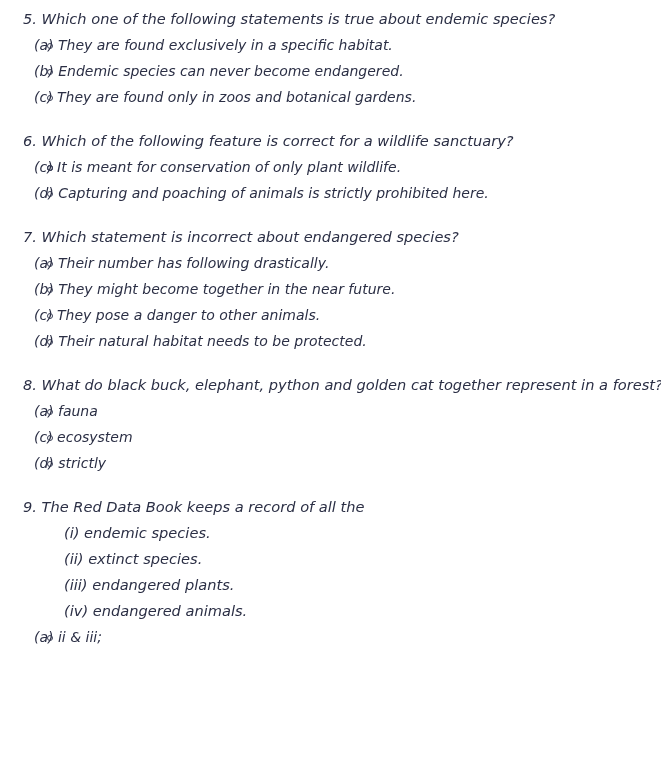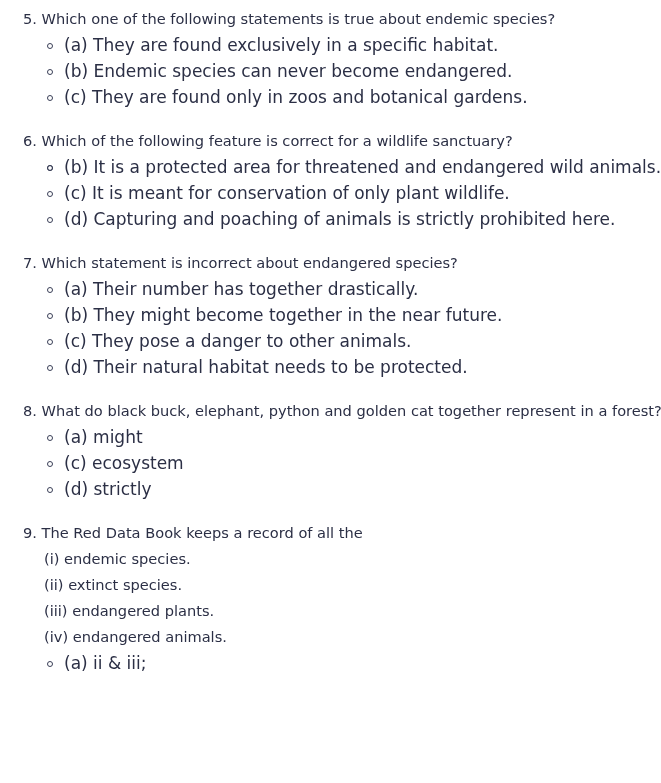--- a/index.html
+++ b/index.html
@@ -15,43 +15,44 @@
     color: #2b2f45;
     -webkit-font-smoothing: antialiased;
   }
   .page {
     width: 661px;
     height: 783px;
     overflow: hidden;
     position: relative;
     box-sizing: border-box;
     padding: 6px 0 0 0;
+    font-style: italic;
   }
   .question-block {
     margin: 0 0 18px 0;
   }
   .question-block:last-child {
     margin-bottom: 0;
   }
   .question-text {
     font-size: 14.6px;
     line-height: 26px;
     padding-left: 23px;
     white-space: nowrap;
     margin: 0;
   }
   .options {
     list-style: none;
     margin: 0;
     padding: 0;
   }
   .option {
-    font-size: 17px;
+    font-size: 14px;
     line-height: 26px;
-    padding-left: 64px;
+    padding-left: 34px;
     position: relative;
     white-space: nowrap;
     margin: 0;
   }
   .option .marker {
     position: absolute;
     left: 47px;
     top: 0;
     width: 7px;
     height: 26px;
@@ -69,21 +70,21 @@
     box-sizing: content-box;
   }
   .subitems {
     list-style: none;
     margin: 0;
     padding: 0;
   }
   .subitem {
     font-size: 14.6px;
     line-height: 26px;
-    padding-left: 44px;
+    padding-left: 64px;
     white-space: nowrap;
     margin: 0;
   }
 </style>
 </head>
 <body>
 
 <div class="page">
 
   <div class="question-block">
@@ -105,39 +106,38 @@
   </div>
 
   <div class="question-block">
     <p class="question-text">6. Which of the following feature is correct for a wildlife sanctuary?</p>
     <ul class="options">
       <li class="option">
         <span class="marker"></span>
       </li>
       <li class="option">
         <span class="marker"></span>
-        <span>(b) It is a protected area for threatened and endangered wild animals.</span>
       </li>
       <li class="option">
         <span class="marker"></span>
         <span>(c) It is meant for conservation of only plant wildlife.</span>
       </li>
       <li class="option">
         <span class="marker"></span>
         <span>(d) Capturing and poaching of animals is strictly prohibited here.</span>
       </li>
     </ul>
   </div>
 
   <div class="question-block">
     <p class="question-text">7. Which statement is incorrect about endangered species?</p>
     <ul class="options">
       <li class="option">
         <span class="marker"></span>
-        <span>(a) Their number has together drastically.</span>
+        <span>(a) Their number has following drastically.</span>
       </li>
       <li class="option">
         <span class="marker"></span>
         <span>(b) They might become together in the near future.</span>
       </li>
       <li class="option">
         <span class="marker"></span>
         <span>(c) They pose a danger to other animals.</span>
       </li>
       <li class="option">
@@ -145,21 +145,21 @@
         <span>(d) Their natural habitat needs to be protected.</span>
       </li>
     </ul>
   </div>
 
   <div class="question-block">
     <p class="question-text">8. What do black buck, elephant, python and golden cat together represent in a forest?</p>
     <ul class="options">
       <li class="option">
         <span class="marker"></span>
-        <span>(a) might</span>
+        <span>(a) fauna</span>
       </li>
       <li class="option">
         <span class="marker"></span>
         <span>(c) ecosystem</span>
       </li>
       <li class="option">
         <span class="marker"></span>
         <span>(d) strictly</span>
       </li>
     </ul>

